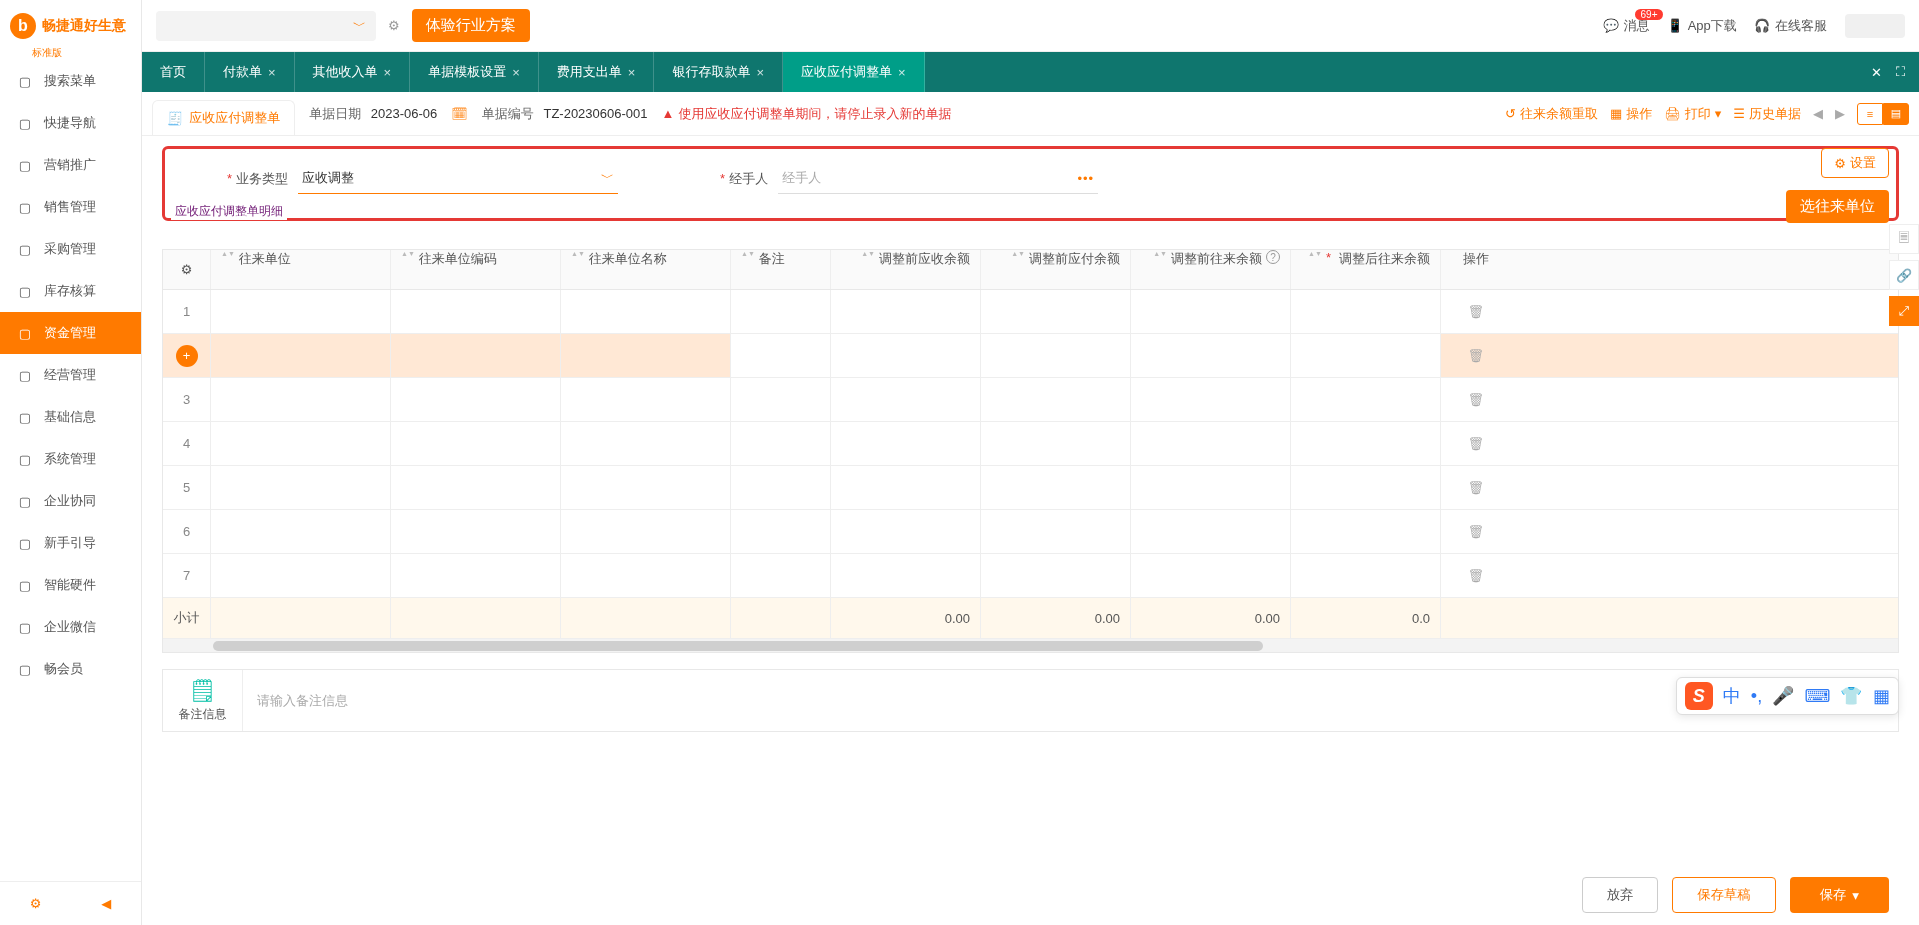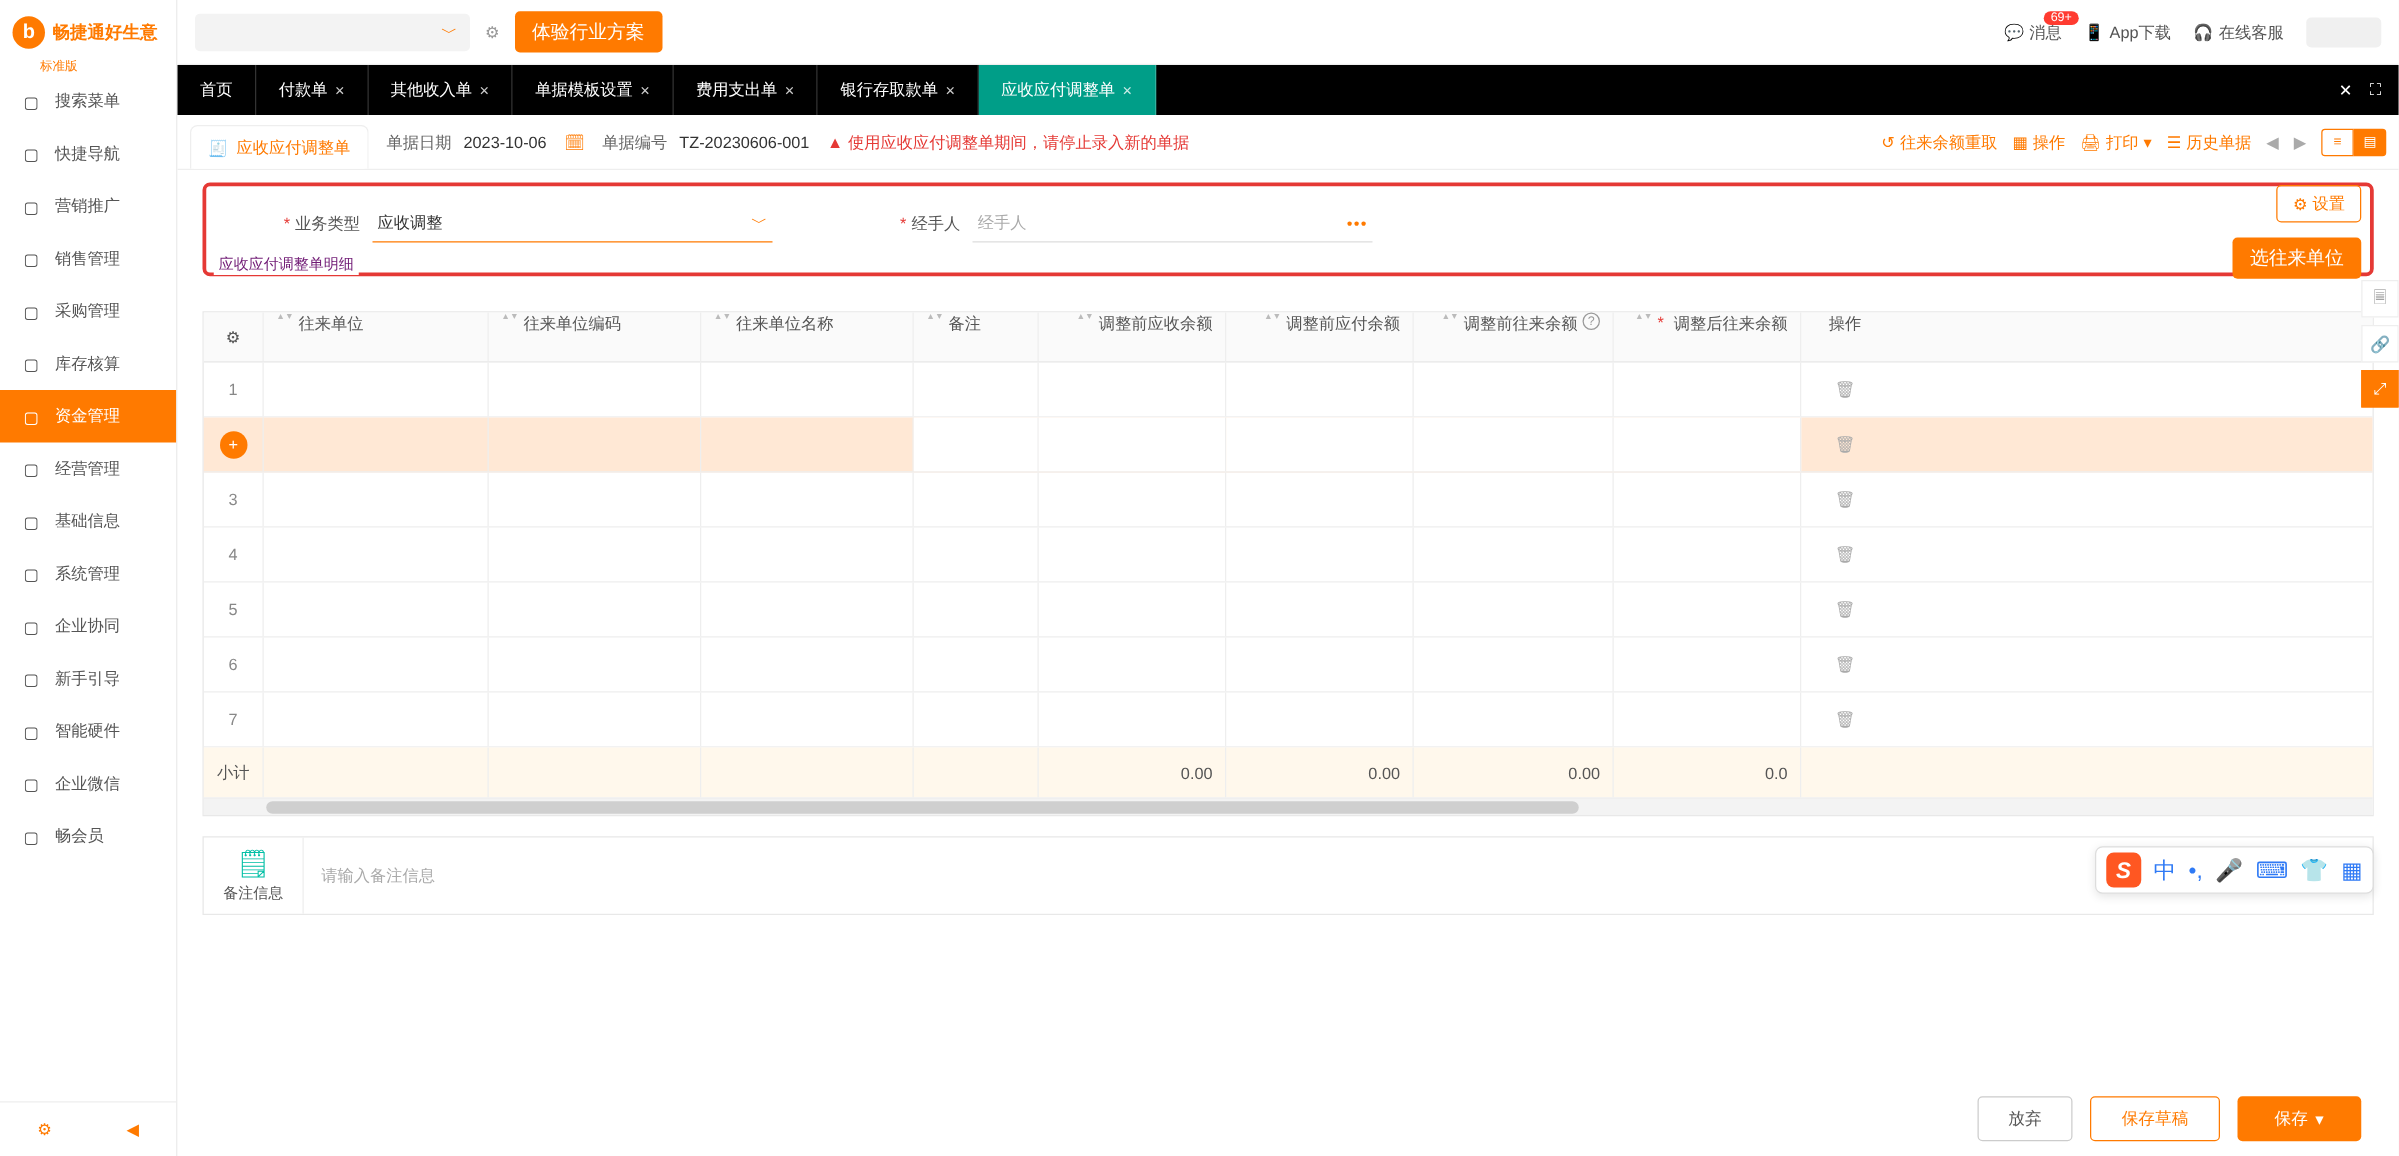--- a/index.html
+++ b/index.html
@@ -24,21 +24,21 @@
 
 .topbar { height: 52px; display: flex; align-items: center; padding: 0 14px; gap: 12px; border-bottom: 1px solid #eee; }
 .company-sel { width: 220px; height: 30px; background: #f3f3f3; border-radius: 4px; display: flex; align-items: center; justify-content: flex-end; padding: 0 10px; color: #ff7a00; }
 .gear { color: #999; cursor: pointer; }
 .btn-orange { background: #ff7a00; color: #fff; border: none; padding: 7px 14px; border-radius: 4px; cursor: pointer; font-size: 15px; }
 .topbar-right { margin-left: auto; display: flex; align-items: center; gap: 18px; color: #555; }
 .top-icon-grp { display: flex; align-items: center; gap: 4px; cursor: pointer; position: relative; }
 .badge { position: absolute; top: -8px; right: -14px; background: #ff3b30; color: #fff; border-radius: 10px; padding: 0 6px; font-size: 10px; }
 
 
-.tabs { height: 40px; background: #000000; display: flex; align-items: center; color: #fff; }
+.tabs { height: 40px; background: #0f766e; display: flex; align-items: center; color: #fff; }
 .tab { padding: 0 18px; height: 100%; display: flex; align-items: center; gap: 6px; cursor: pointer; border-right: 1px solid rgba(255,255,255,.2); }
 .tab.active { background: #009e88; }
 .tab-close { opacity: .8; }
 .tabs-actions { margin-left: auto; display: flex; align-items: center; gap: 14px; padding: 0 14px; }
 
 
 .doc-toolbar { height: 44px; display: flex; align-items: center; gap: 14px; padding: 0 10px; border-bottom: 1px solid #eee; }
 .doc-tab { border: 1px solid #eee; border-bottom: none; border-radius: 6px 6px 0 0; padding: 8px 14px; display: flex; align-items: center; gap: 6px; color: #ff7a00; background:#fff; position: relative; top: 4px; }
 .doc-meta { color: #666; }
 .doc-meta strong { color: #333; font-weight: normal; margin-left: 6px; }
@@ -247,21 +247,21 @@
       </div>
     </div>
 
     <div class="doc-toolbar">
       <div class="doc-tab">
         <span>🧾</span>
         <span>应收应付调整单</span>
       </div>
       <span class="doc-meta">
         <span>单据日期</span>
-        <strong>2023-10-06</strong>
+        <strong>2023-06-06</strong>
       </span>
       <span style="color:#ff7a00;">🗓</span>
       <span class="doc-meta">
         <span>单据编号</span>
         <strong>TZ-20230606-001</strong>
       </span>
       <span class="warn">
         <span>▲</span>
         <span>使用应收应付调整单期间，请停止录入新的单据</span>
       </span>

